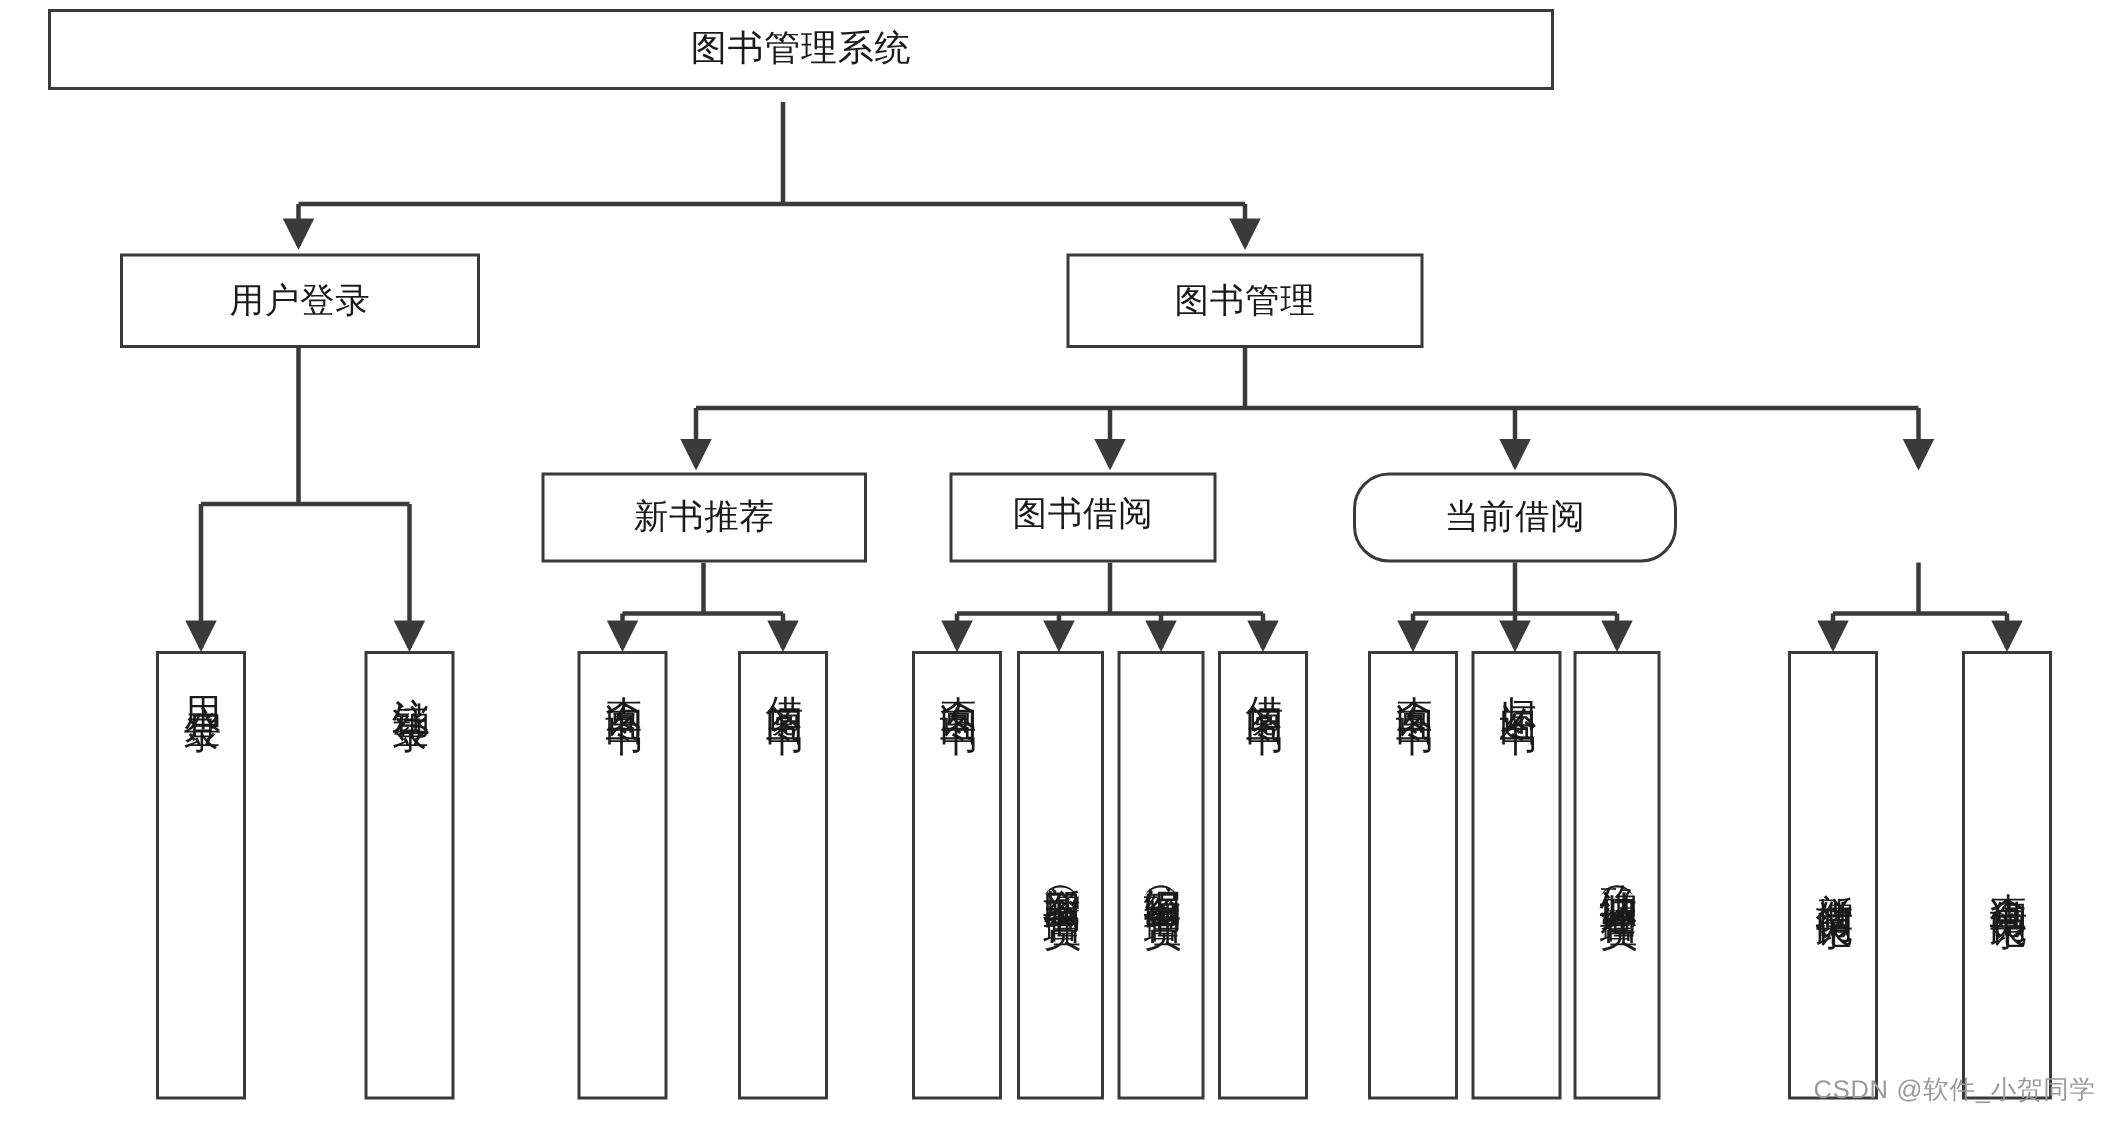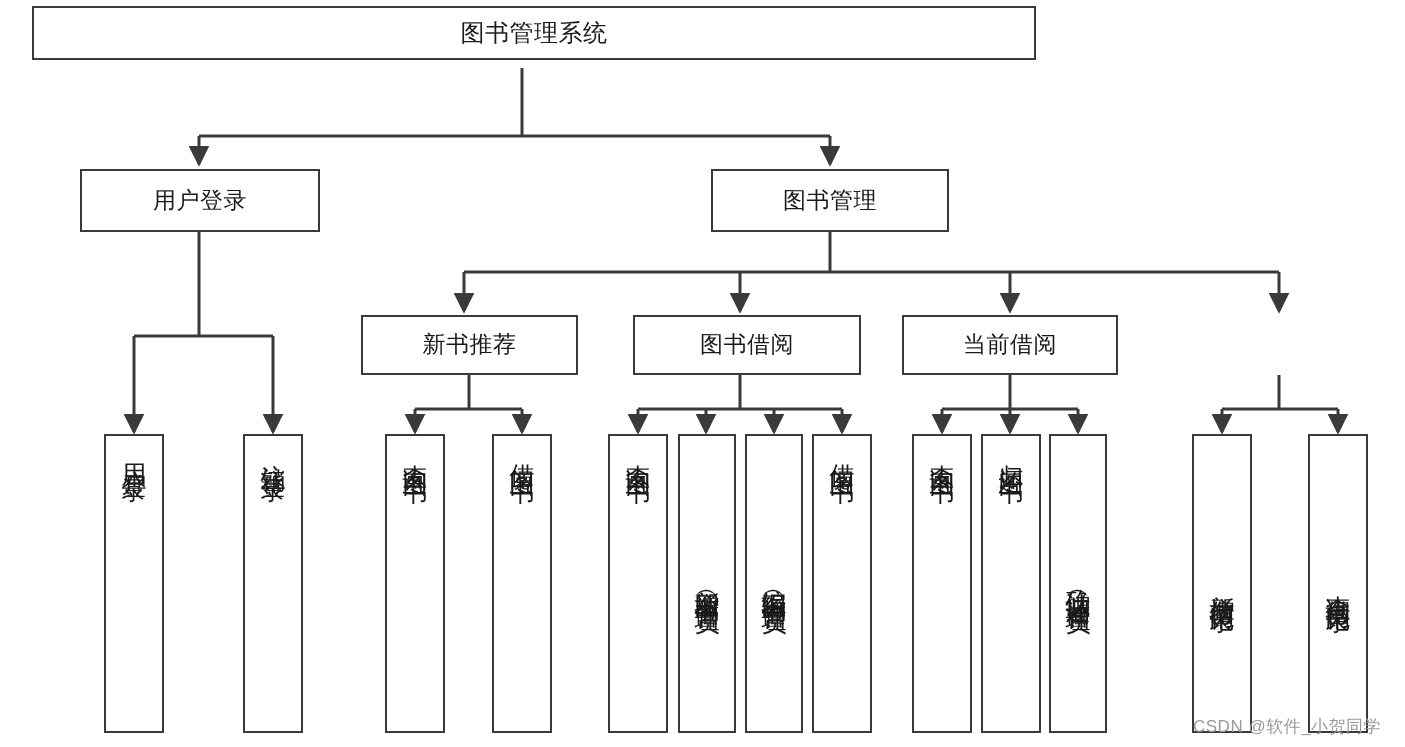--- a/index.html
+++ b/index.html
@@ -143,24 +143,24 @@
   <div class="node horiz" style="left:80px; top:169px; width:240px; height:63px;">
     <span class="lbl">用户登录</span>
   </div>
   <div class="node horiz" style="left:361px; top:315px; width:217px; height:60px;">
     <span class="lbl">新书推荐</span>
   </div>
 
   <div class="node horiz" style="left:711px; top:169px; width:238px; height:63px;">
     <span class="lbl">图书管理</span>
   </div>
-  <div class="node horiz" style="left:633px; top:315px; width:228px; height:60px;">
+  <div class="node horiz" style="left:633px; top:315px; width:178px; height:60px;font-family:Liberation Mono, monospace;">
     <span class="lbl">图书借阅</span>
   </div>
-  <div class="node horiz" style="left:902px; top:315px; width:216px; height:60px;">
+  <div class="node horiz" style="left:902px; top:315px; width:216px; height:60px;border-radius:24px;">
     <span class="lbl">当前借阅</span>
   </div>
 
   <div class="node vert" style="left:104px; top:434px; width:60px; height:299px;">
     <span class="lbl">用户登录</span>
   </div>
   <div class="node vert" style="left:243px; top:434px; width:60px; height:299px;">
     <span class="lbl">注销登录</span>
   </div>
 
@@ -194,15 +194,15 @@
     <span class="lbl">确认归还（管理员）</span>
   </div>
 
   <div class="node vert tall-text" style="left:1192px; top:434px; width:60px; height:299px;">
     <span class="lbl">新增借阅记录</span>
   </div>
   <div class="node vert tall-text" style="left:1308px; top:434px; width:60px; height:299px;">
     <span class="lbl">查询借阅记录</span>
   </div>
 
-  <div class="watermark" style="left:1193px; top:715px;">CSDN @软件_小贺同学</div>
+  <div class="watermark" style="left:1193px; top:715px;padding-left:16px;">CSDN @软件_小贺同学</div>
 
 </div>
 
 </body></html>

